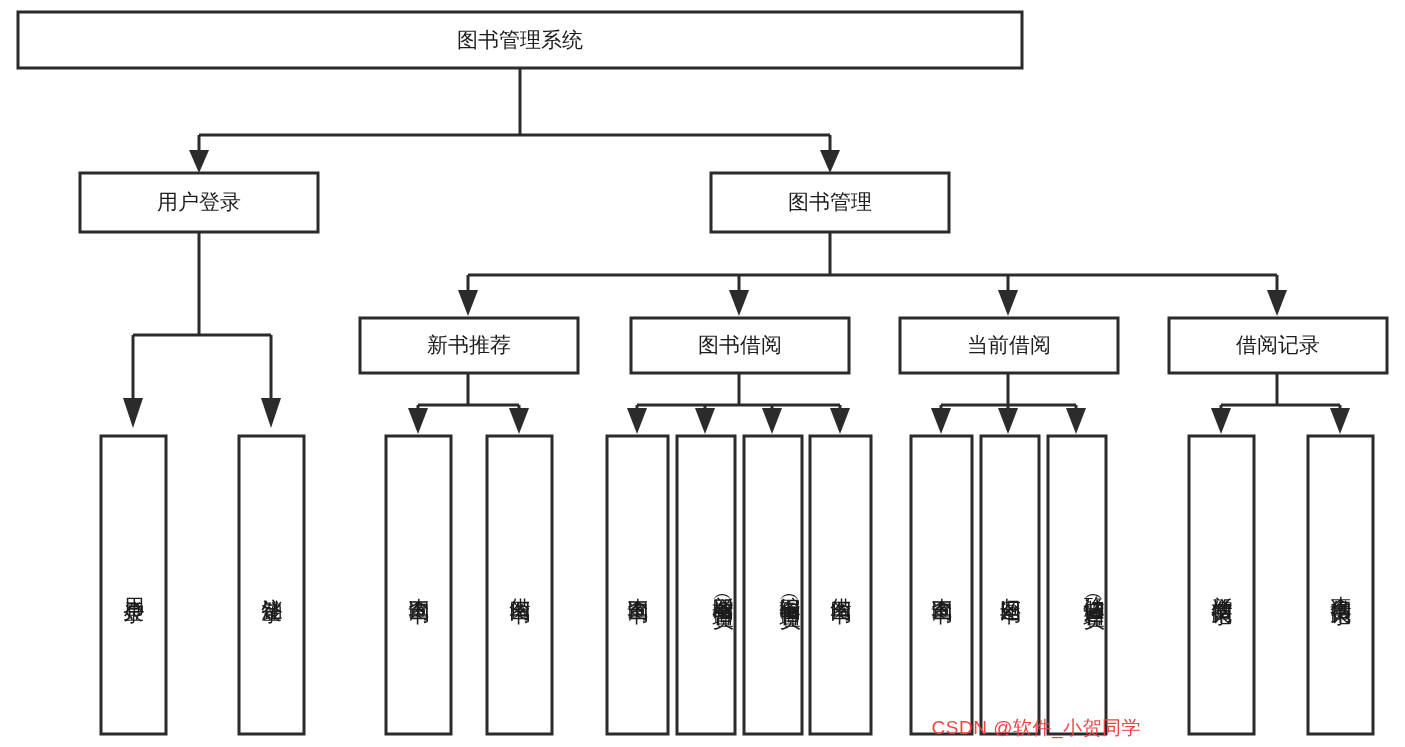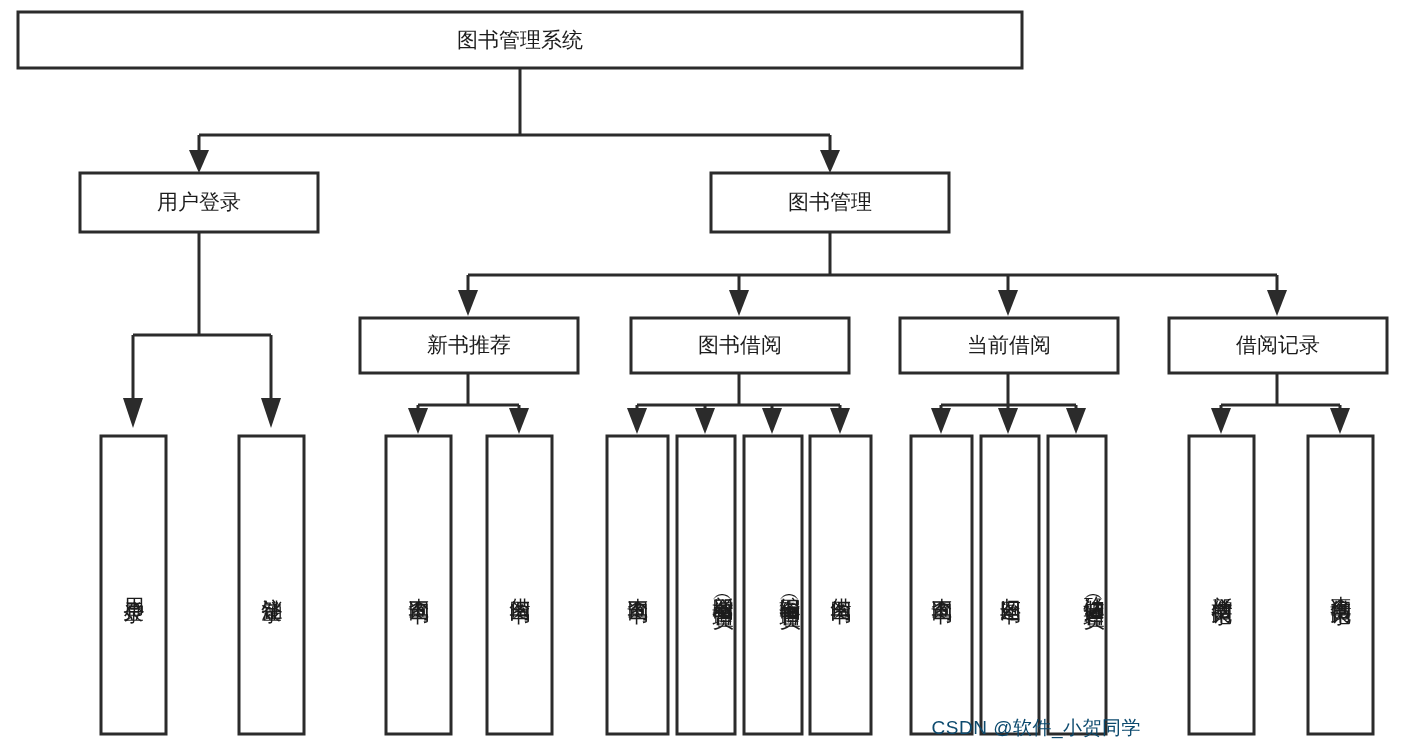--- a/index.html
+++ b/index.html
@@ -65,21 +65,21 @@
     justify-content: center;
     pointer-events: none;
     overflow: hidden;
   }
   .watermark {
     position: absolute;
     right: 10px;
     bottom: 6px;
     font-family: "Liberation Sans", "DejaVu Sans", sans-serif;
     font-size: 19px;
-    color: #0c4a6e;
+    color: #ef4444;
     letter-spacing: 0.5px;
     white-space: nowrap;
   }
 </style>
 </head>
 <body>
 
 <div id="diagram-root">
 
   <svg class="flow" viewBox="0 0 1405 747">

